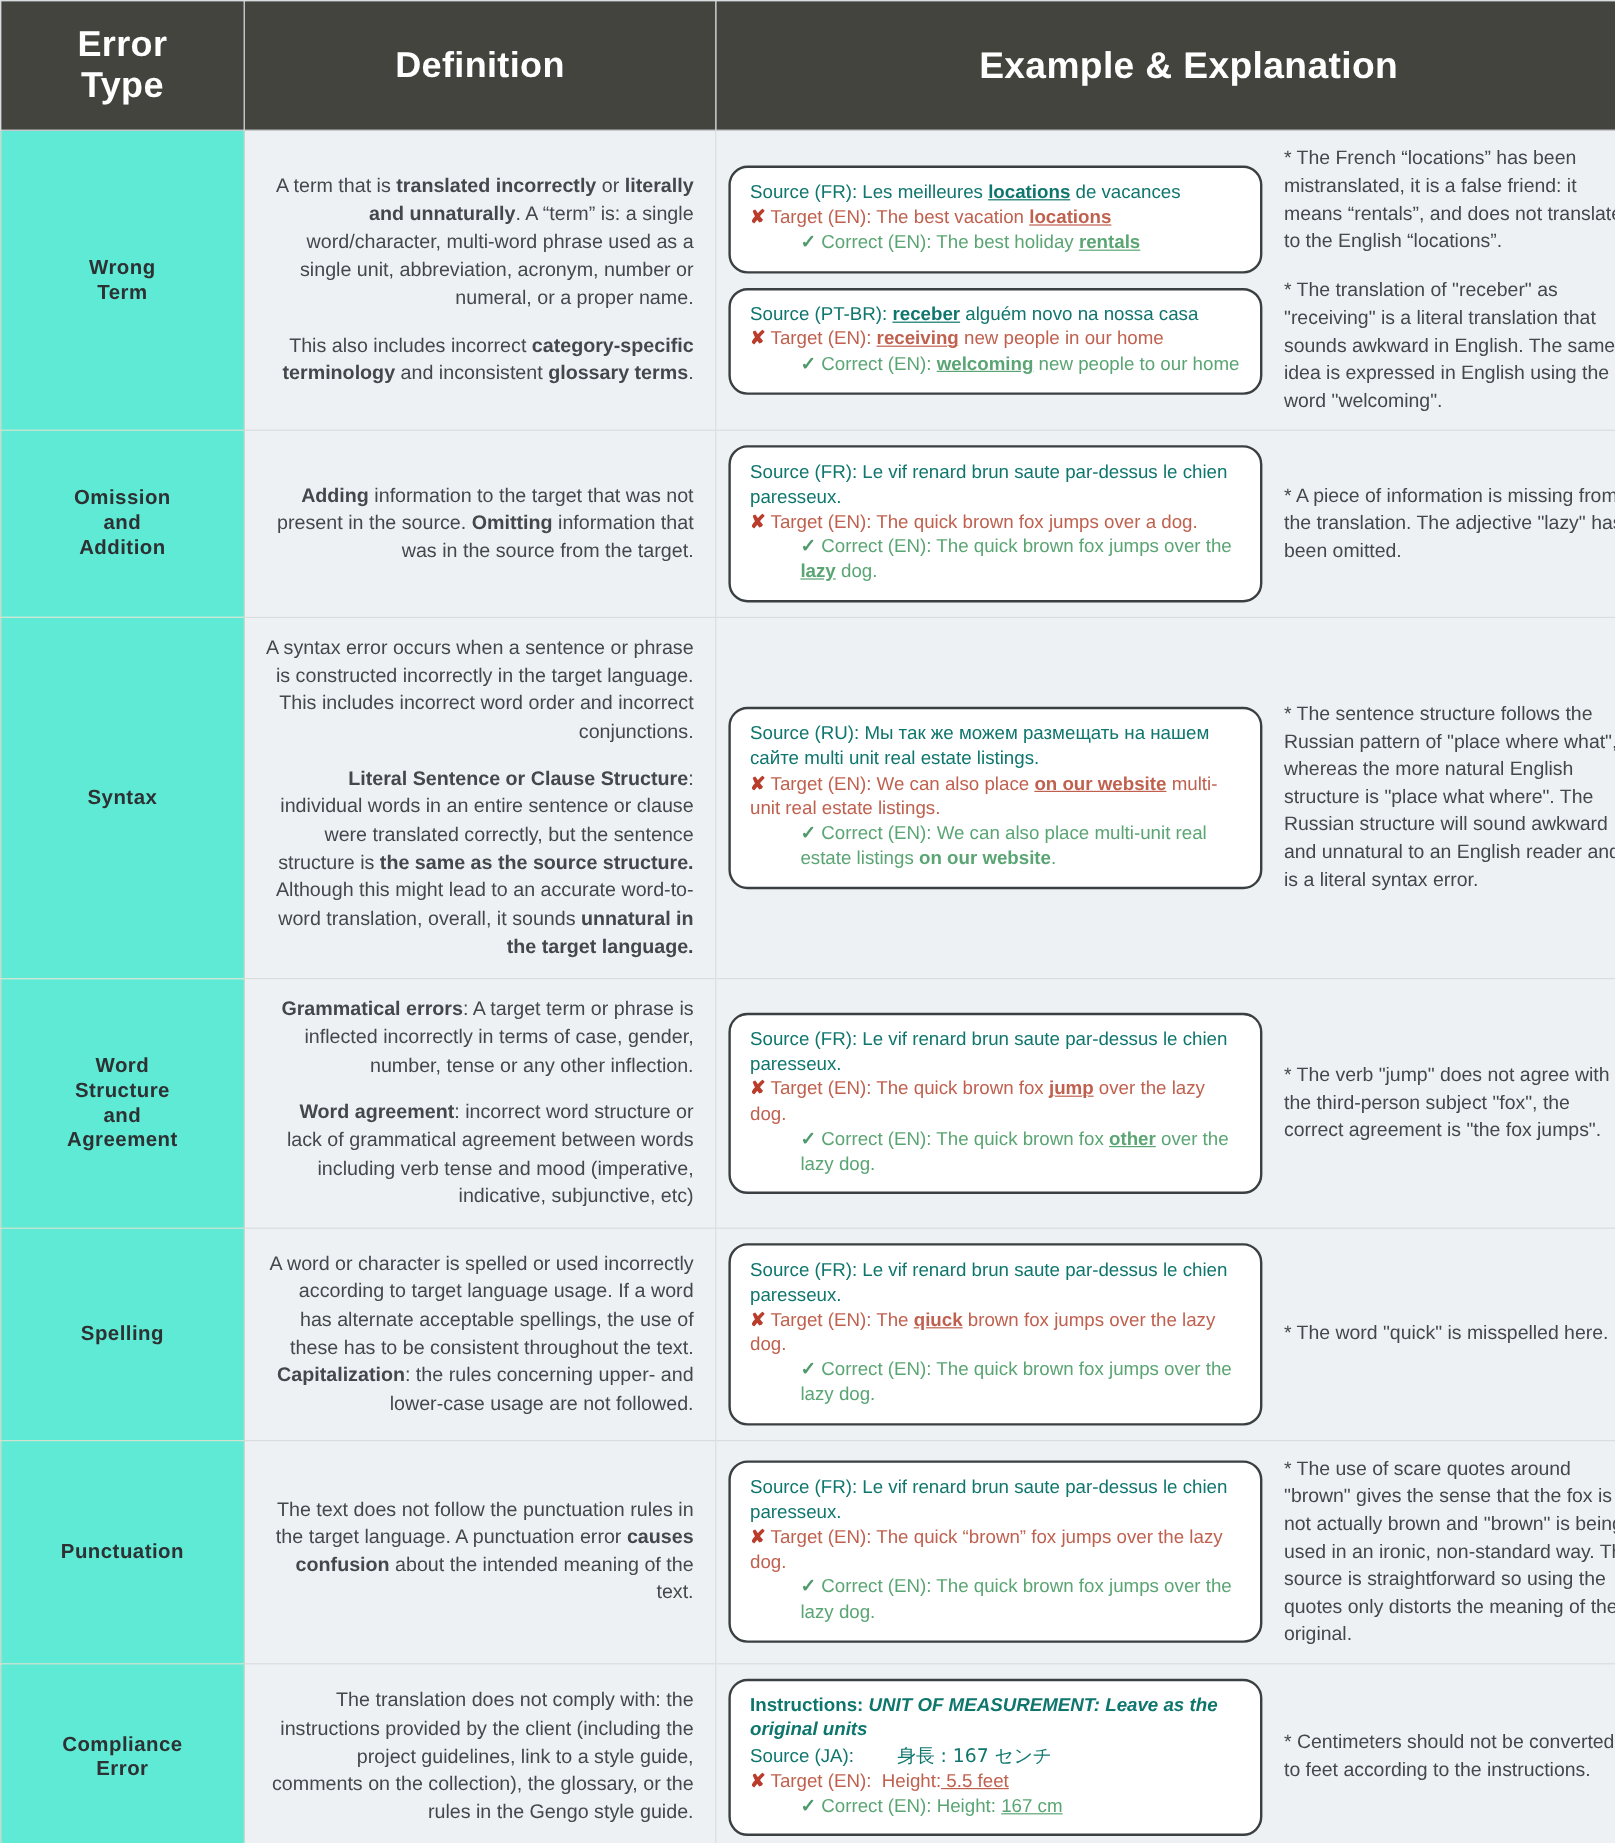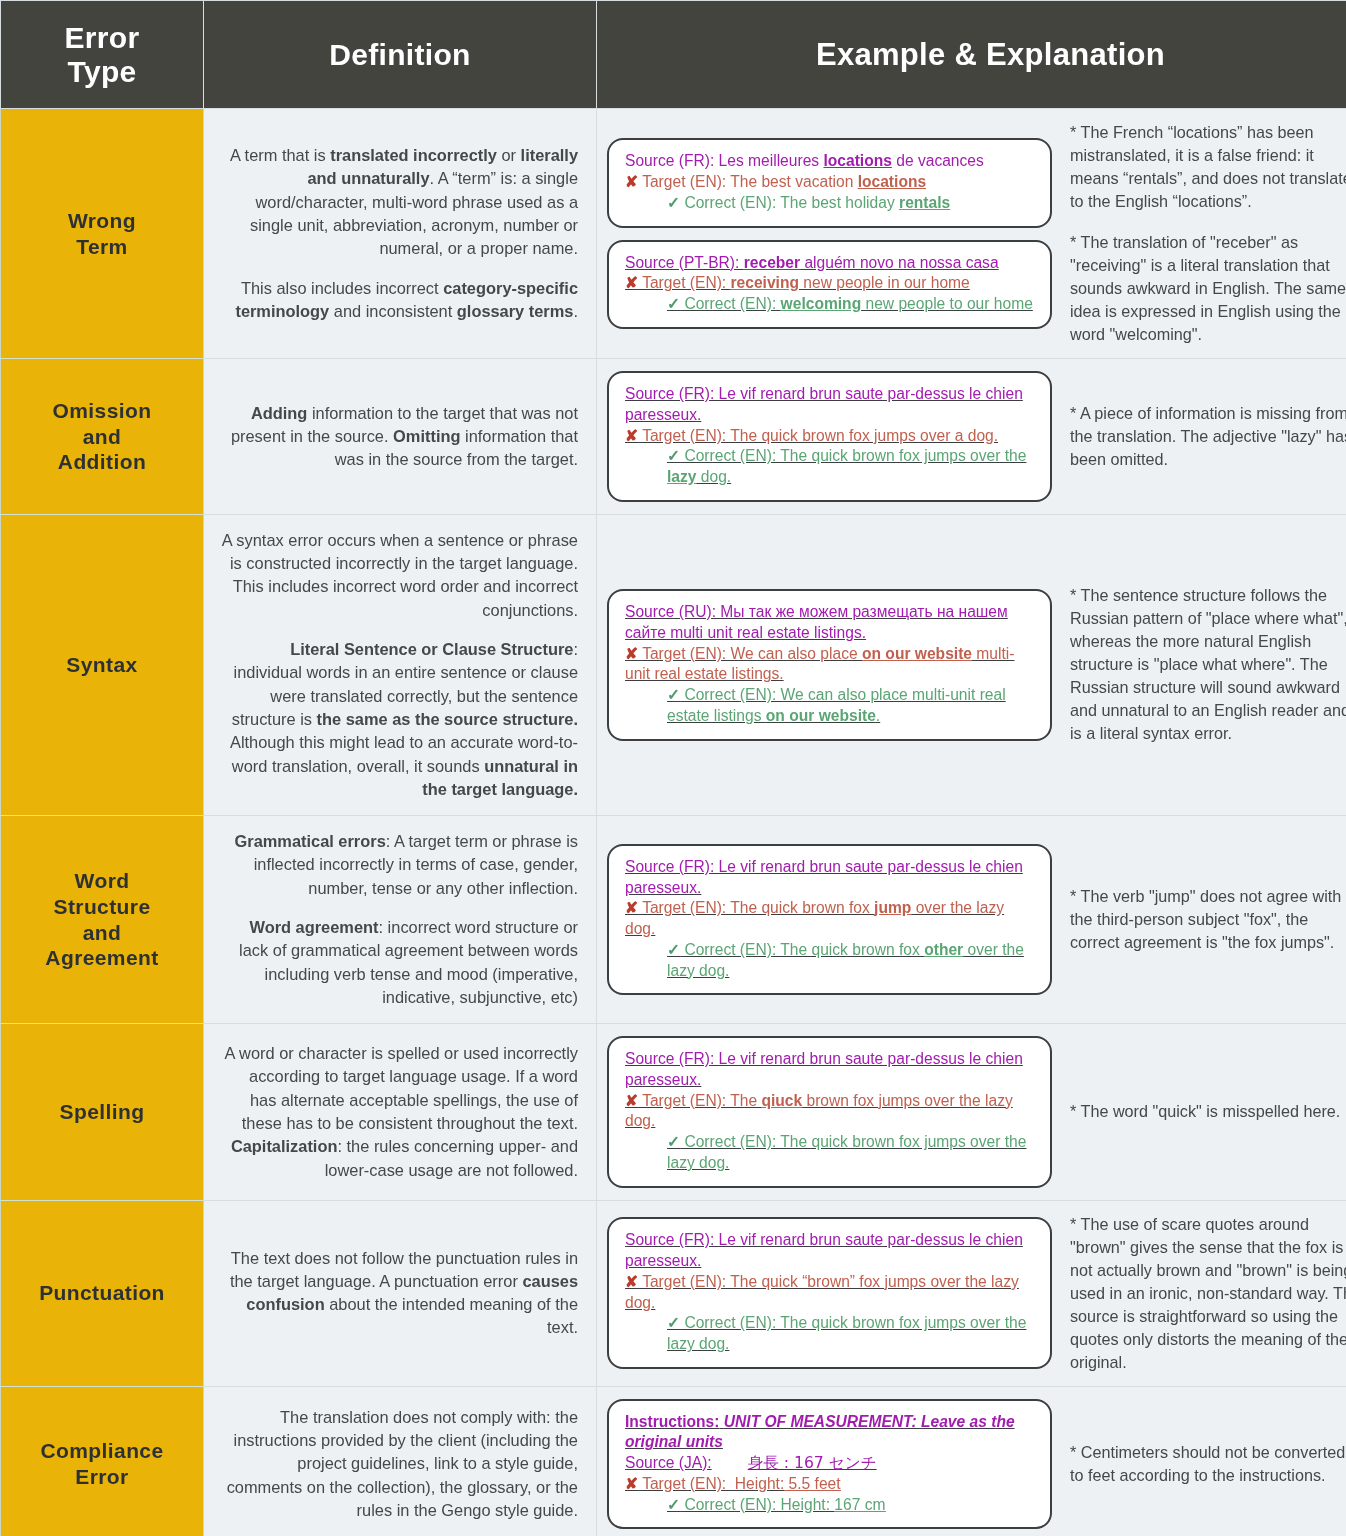--- a/index.html
+++ b/index.html
@@ -30,24 +30,24 @@
     text-align: center;
     border: 1px solid #5b5b56;
     letter-spacing: 0.3px;
   }
   th.col-type   { width: 190px; font-size: 30px; line-height: 1.12; padding: 20px 6px; }
   th.col-def    { width: 380px; font-size: 30px; padding: 20px 6px; }
   th.col-ex     { width: 775px; font-size: 31px; padding: 20px 6px; }
 
   
   td.type-cell {
-    background: #eab308;
+    background: #5eead4;
     text-align: center;
     font-weight: bold;
-    font-size: 21px;
+    font-size: 17px;
     line-height: 1.22;
     color: #2d3133;
     letter-spacing: 0.4px;
     padding: 10px 0;
     border-left: 1px solid #c9d6cc;
     border-right: 1px solid #c9d6cc;
     border-top: 1px solid #cfe3cf;
     border-bottom: 1px solid #cfe3cf;
   }
   
@@ -75,23 +75,23 @@
   .box {
     border: 2px solid #3a3f42;
     border-radius: 16px;
     background: #ffffff;
     padding: 11px 14px 12px 16px;
     font-size: 15.6px;
     line-height: 1.33;
     color: #3b3f42;
     margin-bottom: 12px;
   }
-  .box:last-child { margin-bottom: 0; text-decoration: underline; }
+  .box:last-child { margin-bottom: 0; }
   .line { display: block; }
-  .src { color: #a21caf; }
+  .src { color: #0f766e; }
   .bad { color: #c0614f; }
   .good { color: #5aa573; margin-left: 42px; }
   .mark-bad { color: #b93c2c; font-weight: bold; }
   .mark-good { color: #4f9a6d; font-weight: bold; }
   u.b { text-decoration: underline; font-weight: bold; }
   b { font-weight: bold; }
   i { font-style: italic; }
 
   .note {
     font-size: 16.2px;

